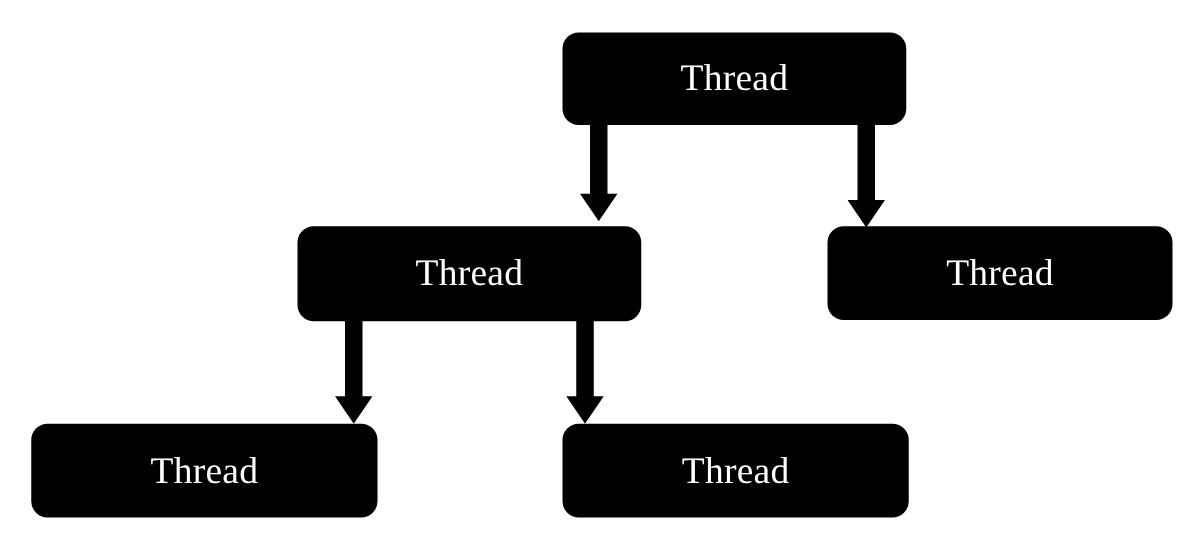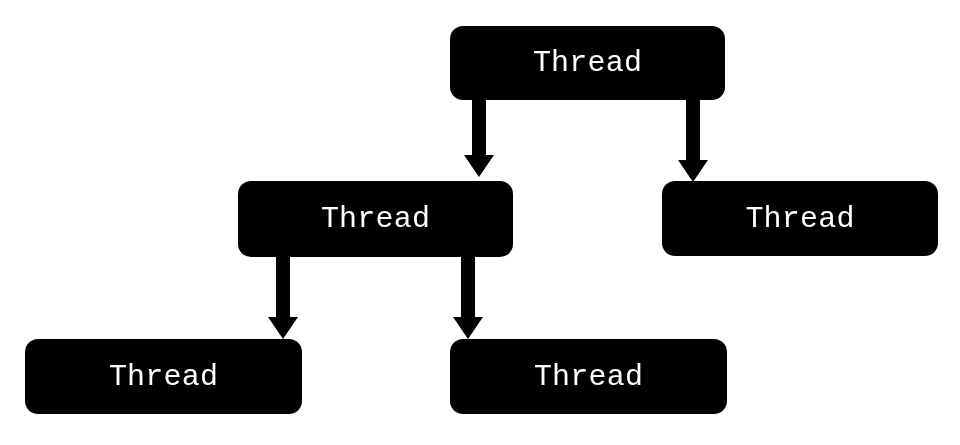--- a/index.html
+++ b/index.html
@@ -22,21 +22,21 @@
     position: absolute;
     background: #000000;
     border-radius: 13px;
     display: flex;
     align-items: center;
     justify-content: center;
     box-sizing: border-box;
   }
   .node-label {
     color: #ffffff;
-    font-family: Liberation Mono, monospace;
+    font-family: Liberation Serif, serif;
     font-size: 30px;
     font-weight: 400;
     line-height: 1;
     letter-spacing: 0.2px;
     white-space: nowrap;
     user-select: none;
   }
   .arrow {
     position: absolute;
   }

